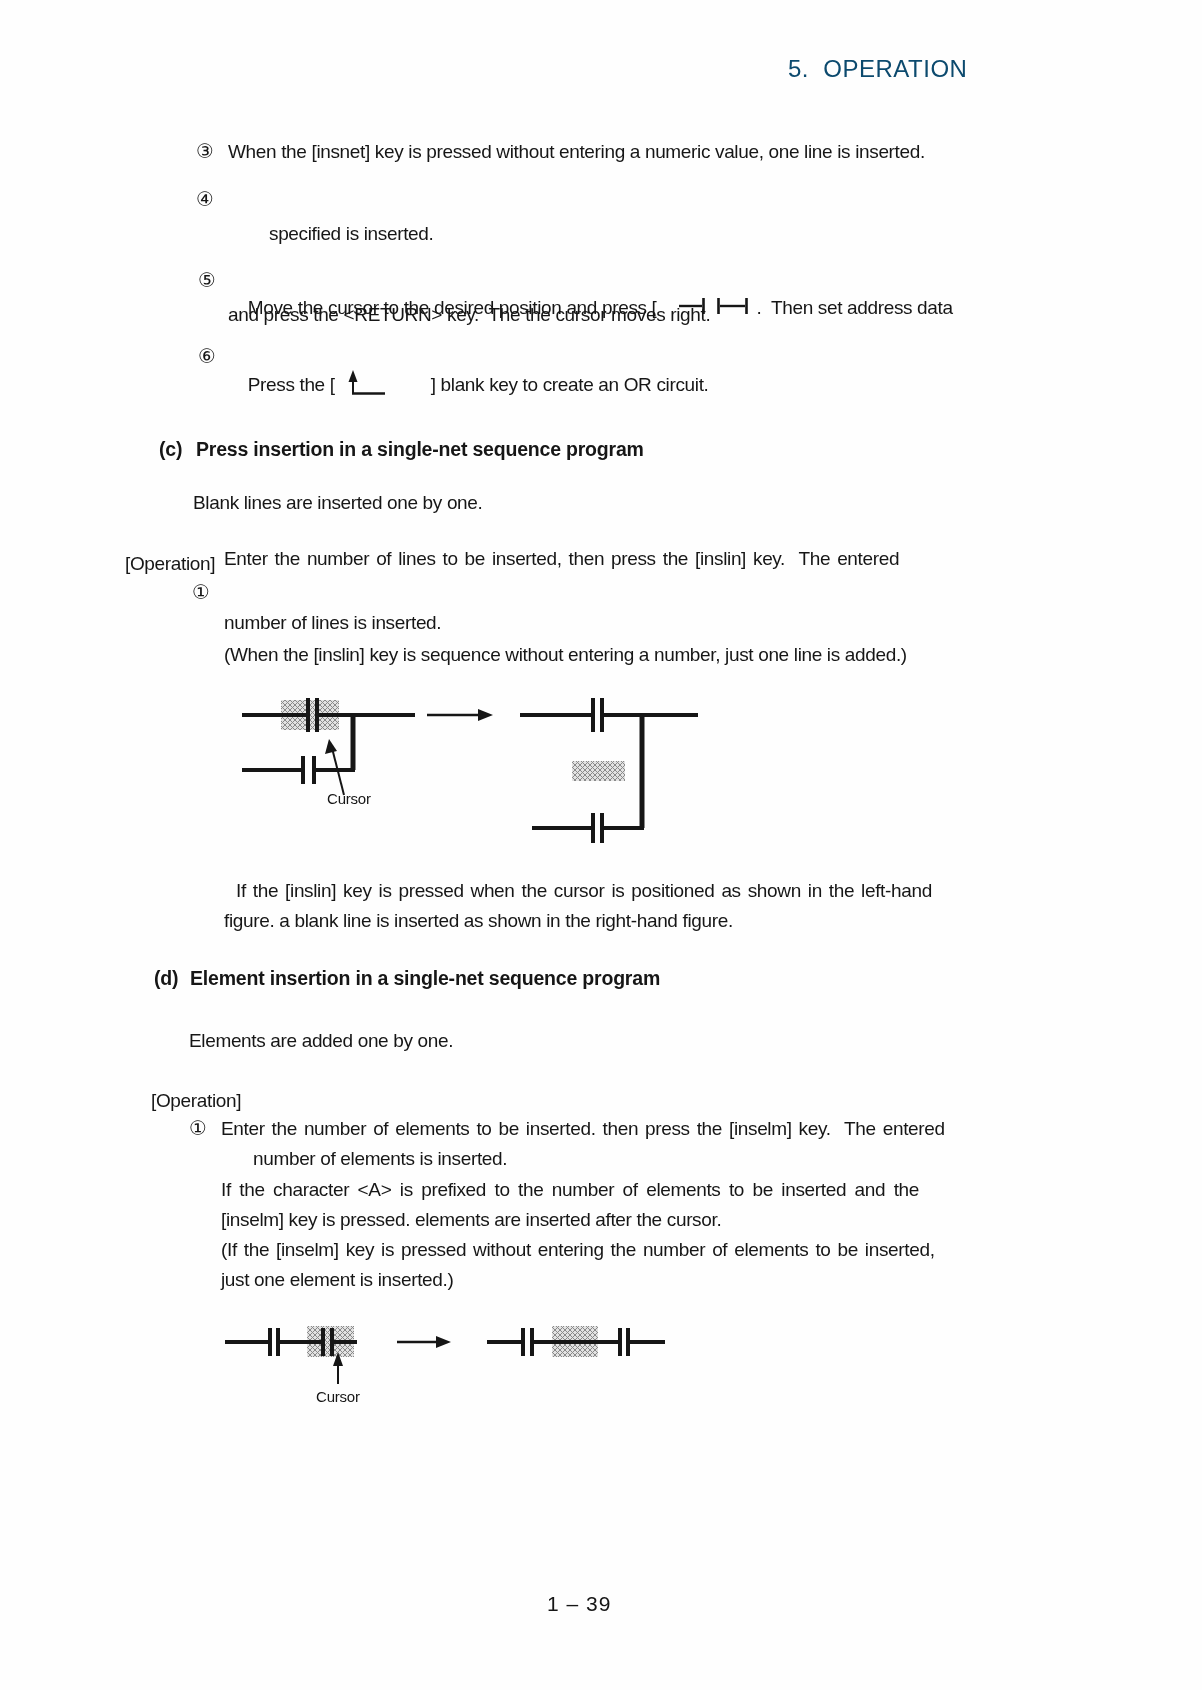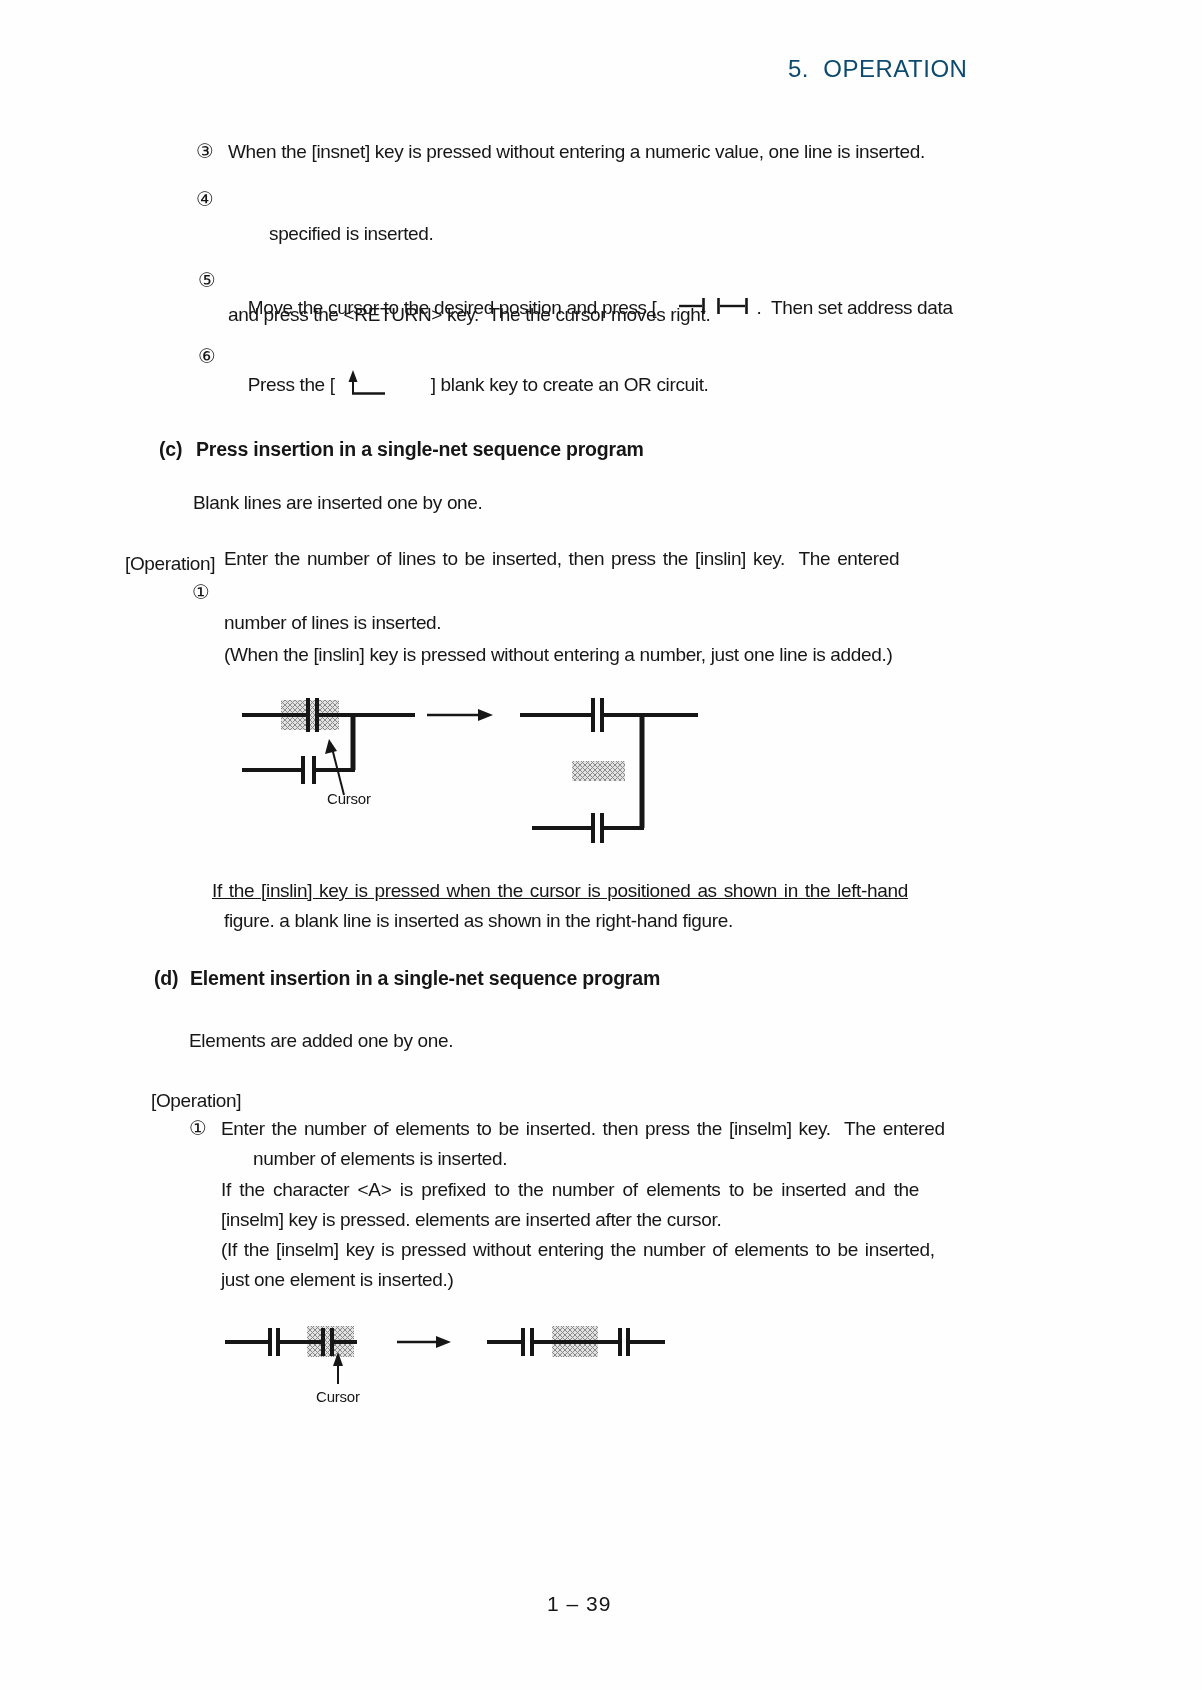--- a/index.html
+++ b/index.html
@@ -70,21 +70,21 @@
   </div>
 
   <div class="t bold" style="left:159px; top:437px;">(c)</div>
   <div class="t bold" style="left:196px; top:437px;">Press insertion in a single-net sequence program</div>
   <div class="t" style="left:193px; top:491px;">Blank lines are inserted one by one.</div>
   <div class="t" style="left:125px; top:552px;">[Operation]</div>
 
   <div class="t num" style="left:192px; top:580px;">①</div>
   <div class="t w2" style="left:224px; top:547px;">Enter the number of lines to be inserted, then press the [inslin] key.  The entered</div>
   <div class="t" style="left:224px; top:611px;">number of lines is inserted.</div>
-  <div class="t" style="left:224px; top:643px;">(When the [inslin] key is pressed without entering a number, just one line is added.)</div>
+  <div class="t" style="left:224px; top:643px;">(When the [inslin] key is sequence without entering a number, just one line is added.)</div>
 
   <div class="fig" style="left:225px; top:685px;">
     <svg width="500" height="180" viewBox="0 0 500 180">
       <defs>
         <pattern id="ht1" width="5" height="5" patternUnits="userSpaceOnUse">
           <rect width="5" height="5" fill="#e2e2e2"></rect>
           <path d="M0 0 L5 5 M5 0 L0 5" stroke="#8a8a8a" stroke-width="1"></path>
         </pattern>
       </defs>
 
@@ -118,21 +118,21 @@
         <rect x="347" y="76" width="53" height="20" fill="url(#ht1)"></rect>
         <path d="M307 143 H366" stroke="#161616" stroke-width="4" fill="none"></path>
         <path d="M379 143 H419" stroke="#161616" stroke-width="4" fill="none"></path>
         <path d="M368 128 V158" stroke="#161616" stroke-width="4" fill="none"></path>
         <path d="M377 128 V158" stroke="#161616" stroke-width="4" fill="none"></path>
       </g>
     </svg>
   </div>
   <div class="t cursor-label" style="left:327px; top:787px;">Cursor</div>
 
-  <div class="t w2" style="left:212px; top:879px;text-decoration:underline;">If the [inslin] key is pressed when the cursor is positioned as shown in the left-hand</div>
+  <div class="t w2" style="left:236px; top:879px;">If the [inslin] key is pressed when the cursor is positioned as shown in the left-hand</div>
   <div class="t" style="left:224px; top:909px;">figure. a blank line is inserted as shown in the right-hand figure.</div>
 
   <div class="t bold" style="left:154px; top:966px;">(d)</div>
   <div class="t bold" style="left:190px; top:966px;">Element insertion in a single-net sequence program</div>
   <div class="t" style="left:189px; top:1029px;">Elements are added one by one.</div>
   <div class="t" style="left:151px; top:1089px;">[Operation]</div>
 
   <div class="t num" style="left:189px; top:1116px;">①</div>
   <div class="t w2" style="left:221px; top:1117px;">Enter the number of elements to be inserted. then press the [inselm] key.  The entered</div>
   <div class="t" style="left:221px; top:1147px;margin-left:32px;">number of elements is inserted.</div>

